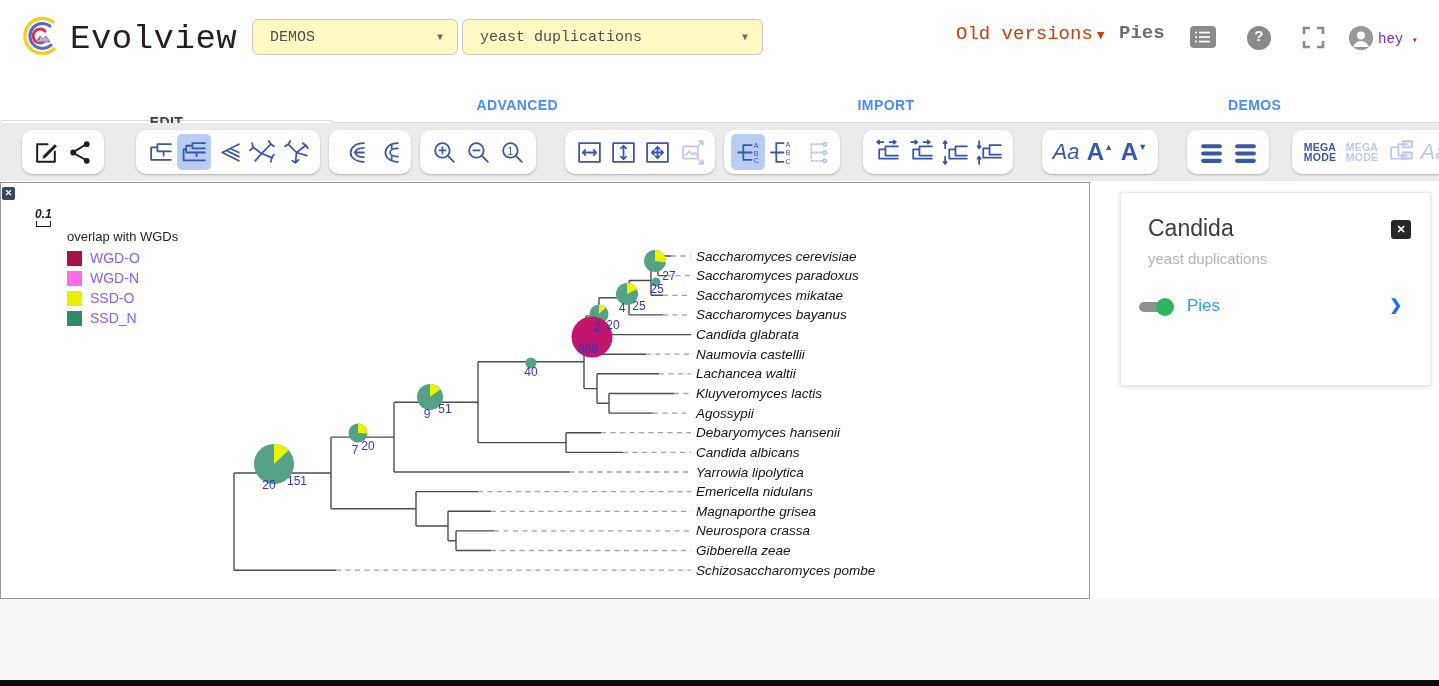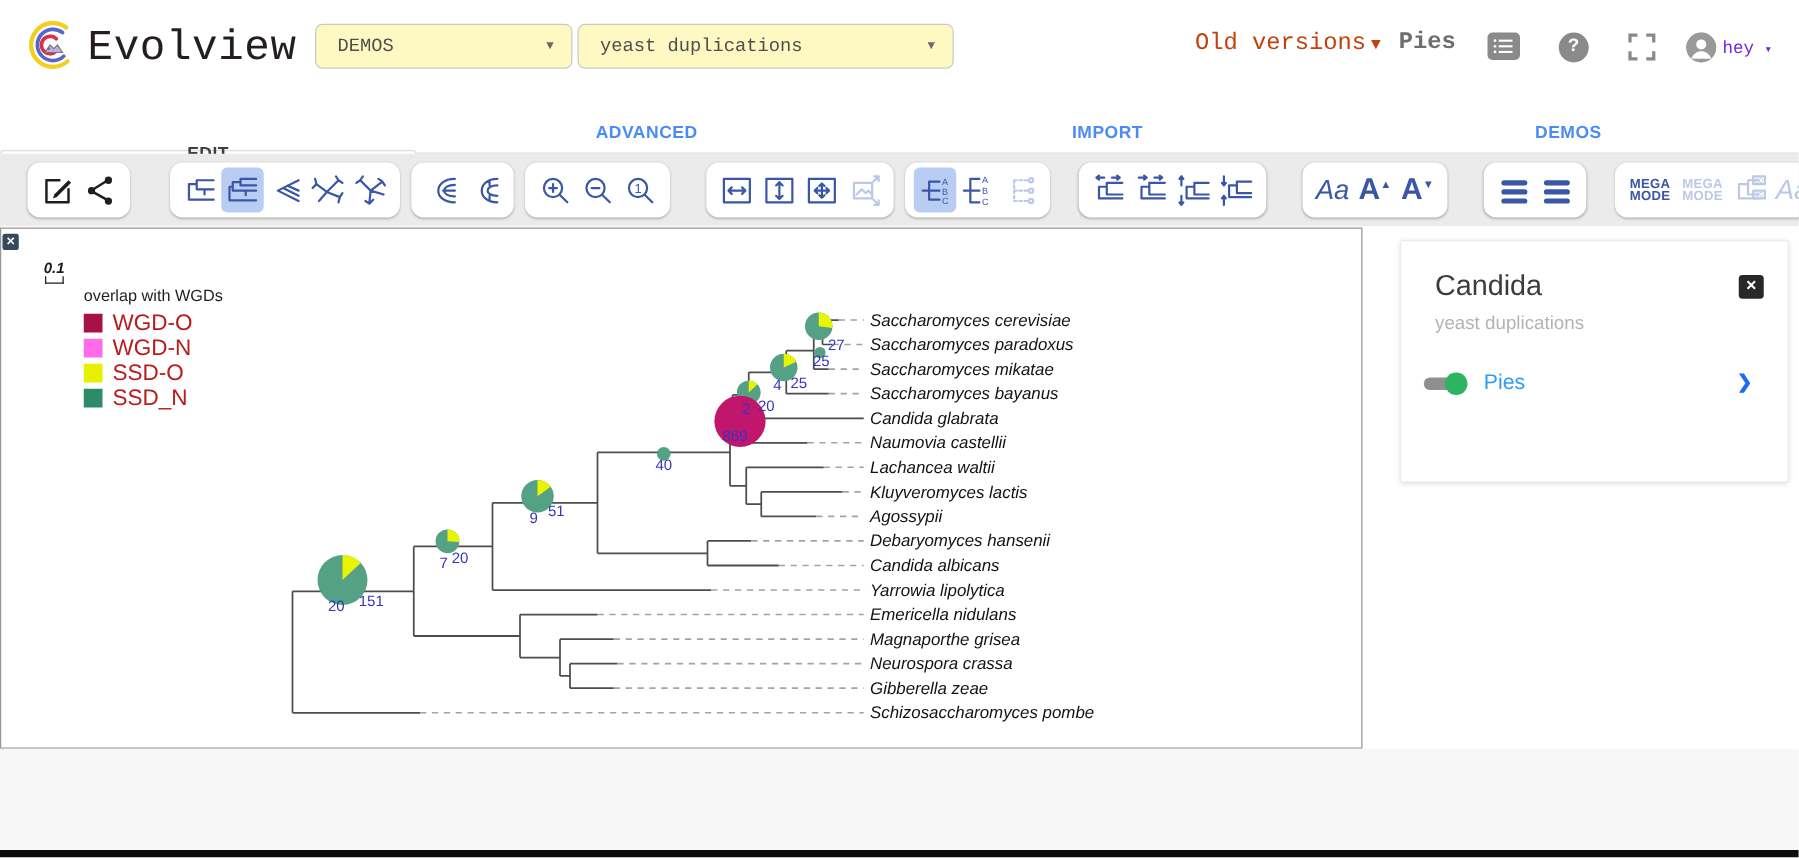--- a/index.html
+++ b/index.html
@@ -56,21 +56,21 @@
   .canvas-close{position:absolute;left:1px;top:4px;width:13px;height:13px;background:#35495e;border-radius:2px;
                 color:#fff;font-size:9px;font-weight:bold;text-align:center;line-height:13px;cursor:pointer;z-index:5;}
   .scalebar{position:absolute;left:34px;top:24px;z-index:4;}
   .scalebar .num{font-size:12px;font-weight:bold;font-style:italic;color:#1c1c1c;}
   .scalebar .bracket{width:13px;height:5px;border-left:1.6px solid #1c1c1c;border-right:1.6px solid #1c1c1c;
                      border-bottom:1.6px solid #1c1c1c;margin-top:0px;margin-left:1px;}
   .legend{position:absolute;left:66px;top:46px;z-index:4;}
   .legend-title{font-size:13px;color:#1f1f1f;margin-bottom:4px;}
   .legend-row{display:flex;align-items:center;height:20px;}
   .legend-chip{width:15px;height:15px;margin-right:8px;}
-  .legend-label{font-size:18px;color:#b91c1c;}
+  .legend-label{font-size:14px;color:#8b5cf6;}
   #tree-svg{position:absolute;left:0;top:0;width:1088px;height:415px;}
   .leaf-name{font-size:13.5px;font-style:italic;fill:#131313;}
   .node-label{font-size:12px;fill:#3434c0;text-anchor:middle;}
   
   .controls{position:absolute;left:1120px;top:192px;width:311px;height:194px;background:#fff;
             border:1px solid #ebebeb;box-shadow:0 1px 4px rgba(0,0,0,.13);border-radius:2px;box-sizing:border-box;}
   .controls-title{position:absolute;left:27px;top:22px;font-size:23px;color:#3c3c3c;}
   .controls-close{position:absolute;right:19px;top:27px;width:20px;height:19px;background:#282828;border-radius:3px;
                   color:#fff;font-size:11px;font-weight:bold;text-align:center;line-height:19px;cursor:pointer;}
   .controls-sub{position:absolute;left:27px;top:57px;font-size:15px;color:#b3b3b3;}

